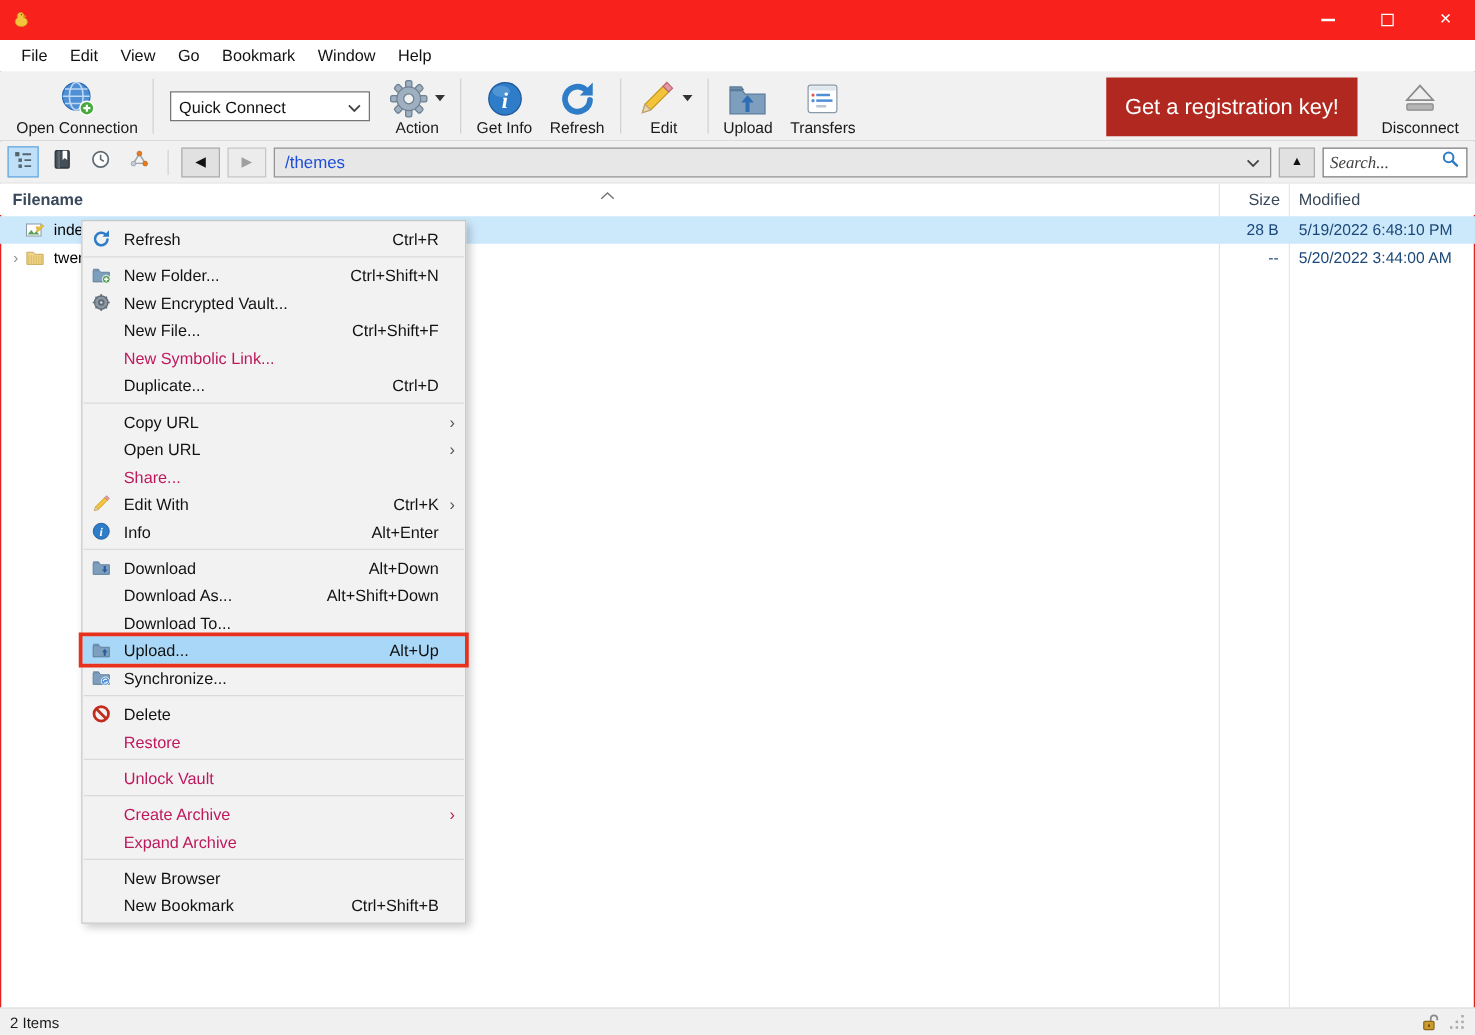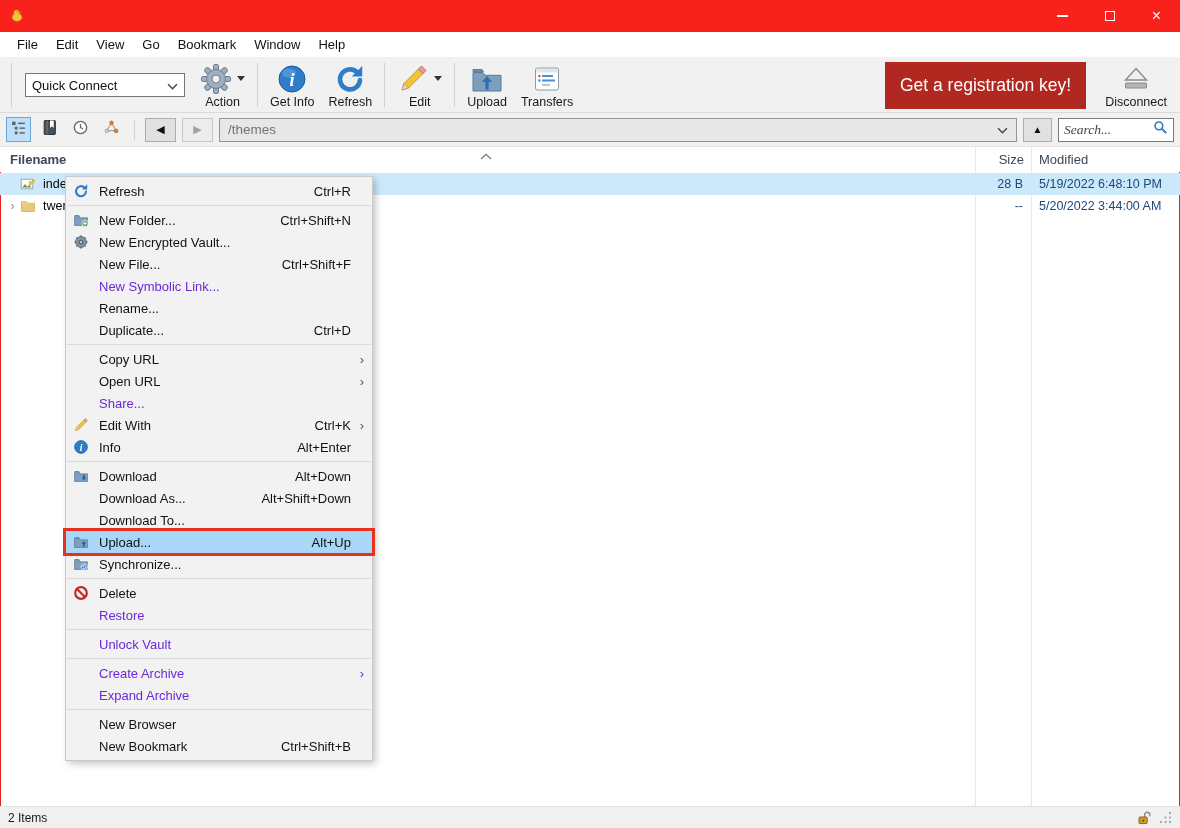--- a/index.html
+++ b/index.html
@@ -32,21 +32,21 @@
   .qc-wrap { display:flex; align-items:center; padding:0 8px; }
   .regbtn { margin-left:auto; align-self:center; height:47px; padding:0 15px; display:flex; align-items:center; justify-content:center; color:#fff; font-size:17.5px; margin-right:12px; }
 
   
   .pathbar { position:absolute; top:113px; left:0; right:0; height:34px; background:#f1f1f1; border-bottom:1px solid #e3e3e3; display:flex; align-items:center; padding:0 6px; gap:6px; }
   .viewbtn { width:25px; height:25px; display:flex; align-items:center; justify-content:center; }
   .viewbtn svg { width:17px; height:17px; }
   .viewbtn.selected { background:#bfe0f8; border:1px solid #66a7dc; }
   .navbtn { width:31px; height:24px; background:#e1e1e1; border:1px solid #adadad; display:flex; align-items:center; justify-content:center; font-size:11px; color:#111; }
   .navbtn.disabled { color:#9f9f9f; background:#ececec; border-color:#c6c6c6; }
-  .pathcombo { flex:1; height:24px; background:#e7e7e7; border:1px solid #949494; display:flex; align-items:center; font-size:13.5px; padding:0 8px; color:#737373; }
+  .pathcombo { flex:1; height:24px; background:#e7e7e7; border:1px solid #949494; display:flex; align-items:center; font-size:13.5px; padding:0 8px; color:#1d4ed8; }
   .upbtn { width:29px; height:24px; background:#e1e1e1; border:1px solid #adadad; display:flex; align-items:center; justify-content:center; font-size:10px; color:#111; }
   .searchbox { width:116px; height:24px; background:#fff; border:1px solid #7a7a7a; display:flex; align-items:center; padding:0 5px; }
   .searchbox input { flex:1; width:70px; border:0; outline:0; font-family:"Liberation Serif", serif; font-style:italic; font-size:13.5px; color:#701a75; background:transparent; }
   .searchbox input::placeholder { color:#444; font-style:italic; }
   .searchbox svg { width:15px; height:15px; flex:0 0 15px; }
 
   
   .cheader { position:absolute; top:147px; left:0; right:0; height:25px; background:#fff; font-size:13px; color:#39485a; }
   .cheader .h-filename { position:absolute; left:10px; top:5px;font-weight:bold; }
   .cheader .h-size { position:absolute; left:976px; width:48px; top:5px; text-align:right; }
@@ -64,21 +64,21 @@
   .fmod { position:absolute; left:1039px; color:#1b4878; }
 
   
   .ctxmenu { position:absolute; left:65px; top:176px; width:308px; background:#f2f2f2; border:1px solid #c9c9c9; box-shadow:3px 3px 7px rgba(0,0,0,.22); padding:3px 0; z-index:10; }
   .mi { height:22px; display:flex; align-items:center; padding:0 8px 0 6px; font-size:13px; color:#121212; }
   .mi .ic { width:18px; height:16px; flex:0 0 18px; margin-right:9px; display:flex; align-items:center; justify-content:center; }
   .mi .ic svg { width:16px; height:16px; }
   .mi .lbl { flex:1; }
   .mi .sc { margin-left:10px; }
   .mi .sub { width:10px; margin-left:3px; text-align:right; color:#555; font-size:13px; }
-  .mi.disabled, .mi.disabled .sc, .mi.disabled .sub { color:#6d28d9; }
+  .mi.disabled, .mi.disabled .sc, .mi.disabled .sub { color:#be185d; }
   .msep { height:1px; background:#dadada; margin:3px 1px; }
 
   
   .statusbar { position:absolute; left:0; right:0; bottom:0; height:22px; background:#f0f0f0; border-top:1px solid #e0e0e0; display:flex; align-items:center; padding:0 8px; font-size:12px; color:#1a1a1a; }
   .statusbar .lock { margin-left:auto; width:16px; height:16px; }
   .statusbar .grip { width:13px; height:13px; margin-left:8px; }
 </style>
 </head>
 <body>
 
@@ -109,20 +109,32 @@
       <div class="mb-item">File</div>
       <div class="mb-item">Edit</div>
       <div class="mb-item">View</div>
       <div class="mb-item">Go</div>
       <div class="mb-item">Bookmark</div>
       <div class="mb-item">Window</div>
       <div class="mb-item">Help</div>
     </div>
 
   <div class="toolbar">
+    <div class="tbi">
+      <span class="big">
+        <svg viewBox="0 0 32 32">
+            <circle cx="15" cy="14" r="11" fill="#4f8fd6" stroke="#2f6db4"></circle>
+            <ellipse cx="15" cy="14" rx="5.5" ry="11" fill="none" stroke="#bcd8f2" stroke-width="1.3"></ellipse>
+            <path d="M4.2 14h21.6M6 8.2h18M6 19.8h18" stroke="#bcd8f2" stroke-width="1.3" fill="none"></path>
+            <circle cx="23.5" cy="23.5" r="5.6" fill="#49a93f" stroke="#fff" stroke-width="1.2"></circle>
+            <path d="M23.5 20.7v5.6M20.7 23.5h5.6" stroke="#fff" stroke-width="1.7"></path>
+          </svg>
+      </span>
+      <span>Open Connection</span>
+    </div>
     <div class="tbsep"></div>
     <div class="qc-wrap">
       <div class="combo">
         <span>Quick Connect</span>
         <span class="chev"><svg width="11" height="7" viewBox="0 0 10 6">
               <path d="M1 1l4 4 4-4" fill="none" stroke="#444" stroke-width="1.3"></path>
             </svg></span>
       </div>
     </div>
     <div class="tbi">
@@ -353,26 +365,20 @@
       </div>
       <div class="mi">
         <span class="ic"></span>
         <span class="lbl">New File...</span>
         <span class="sc">Ctrl+Shift+F</span>
         <span class="sub"></span>
       </div>
       <div class="mi disabled">
         <span class="ic"></span>
         <span class="lbl">New Symbolic Link...</span>
-        <span class="sc"></span>
-        <span class="sub"></span>
-      </div>
-      <div class="mi">
-        <span class="ic"></span>
-        <span class="lbl">Rename...</span>
         <span class="sc"></span>
         <span class="sub"></span>
       </div>
       <div class="mi">
         <span class="ic"></span>
         <span class="lbl">Duplicate...</span>
         <span class="sc">Ctrl+D</span>
         <span class="sub"></span>
       </div>
       <div class="msep"></div>

